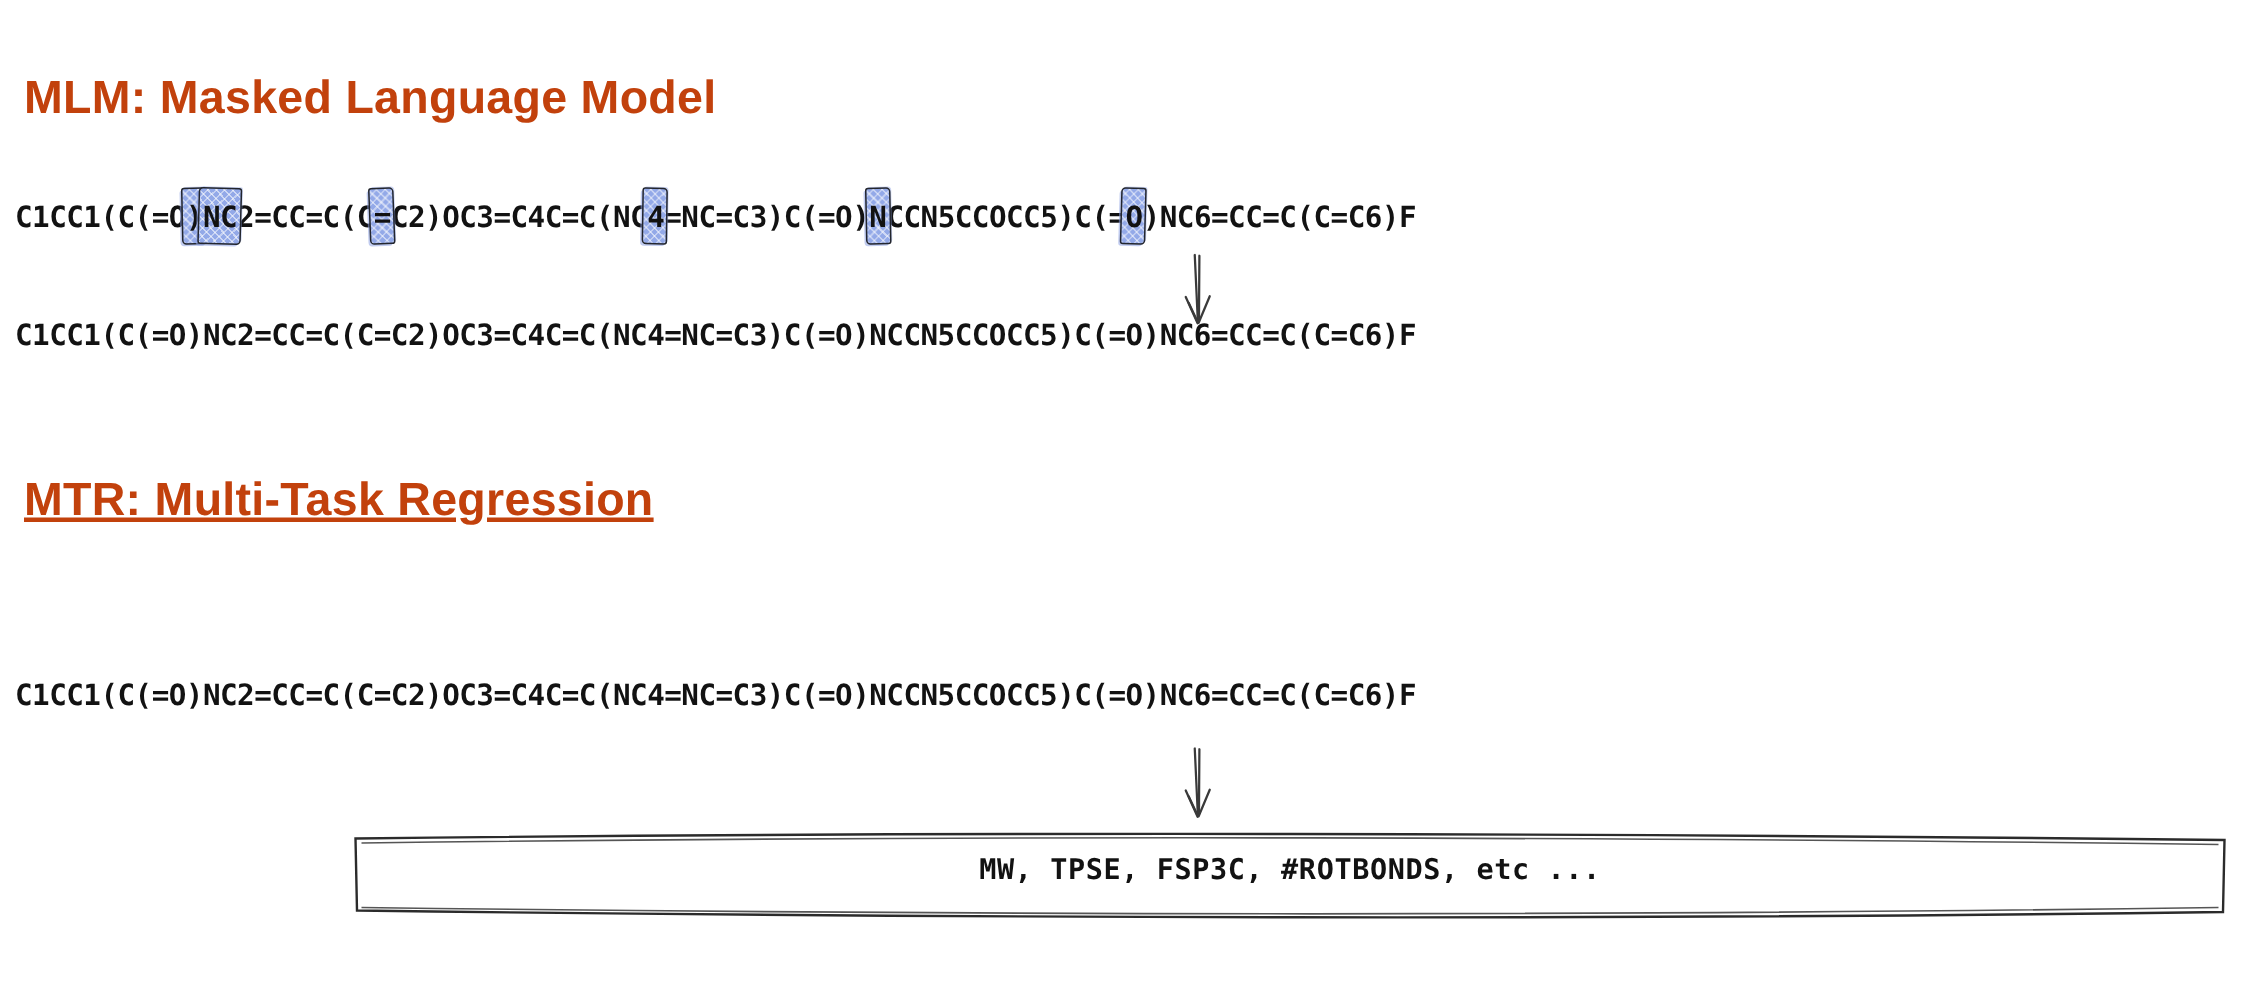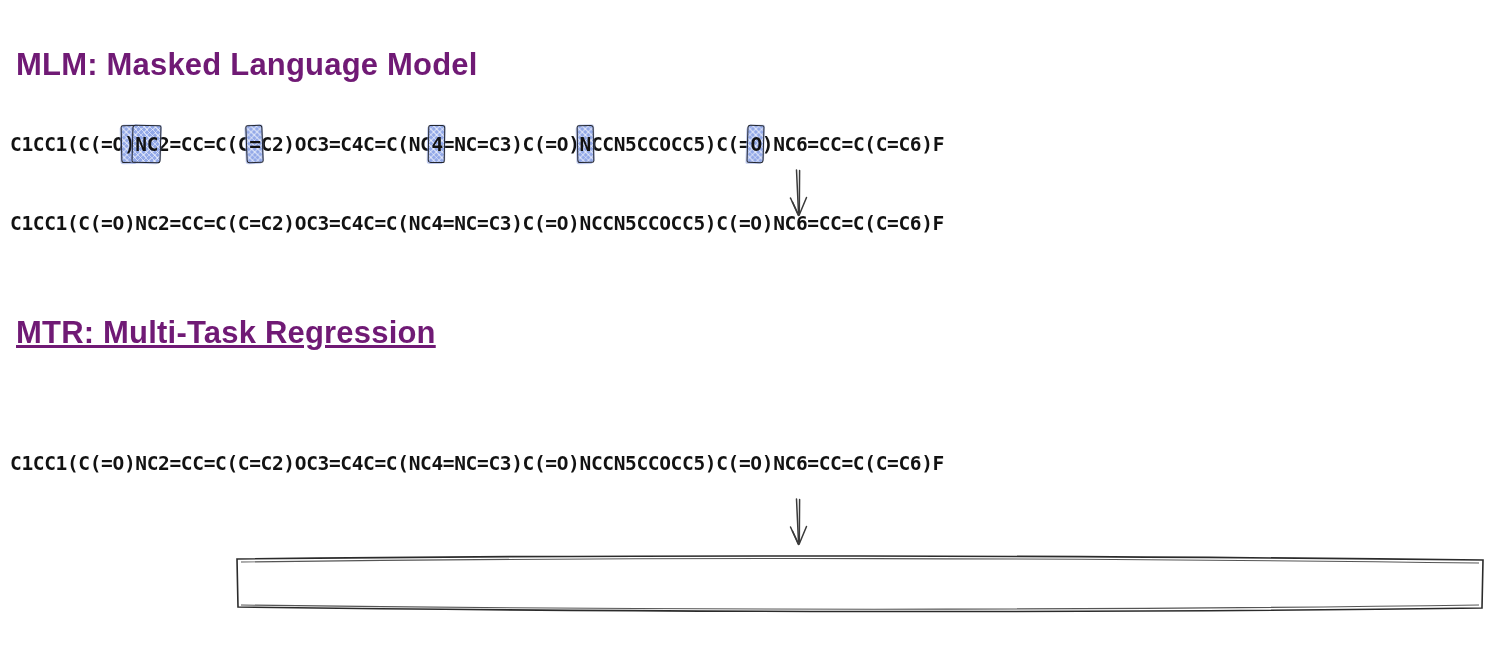--- a/index.html
+++ b/index.html
@@ -11,21 +11,21 @@
     width: 1500px;
     height: 664px;
     position: relative;
     font-family: "Liberation Sans", sans-serif;
     overflow: hidden;
   }
 
   .section-title {
     position: absolute;
     left: 16px;
-    color: #701a75;
+    color: #c2410c;
     font-family: "Liberation Sans", sans-serif;
     font-weight: bold;
     font-size: 31px;
     letter-spacing: 0.2px;
     white-space: nowrap;
   }
   #mlm-title { top: 21px; }
   #mtr-title { top: 289px; text-decoration: underline; }
 
   
@@ -150,13 +150,14 @@
 </svg>
 
 <div id="prop-box">
   <svg class="box-svg" viewBox="0 0 1252 62" preserveAspectRatio="none">
     <g fill="none" stroke="#2b2b2b" stroke-width="1.6">
       <path d="M3 6 Q 300 2.5 626 3 Q 950 3.5 1249 7 L1248 55 Q 950 59 626 58.5 Q 300 58 4 54 Z"></path>
       <path d="M7 9 Q 320 5 640 5.6 Q 960 6.2 1245 10" stroke-width="1.1" stroke="#555"></path>
       <path d="M7 52 Q 320 56 640 56.2 Q 960 56 1245 52" stroke-width="1.1" stroke="#555"></path>
     </g>
   </svg>
+  <div class="box-label">MW, TPSE, FSP3C, #ROTBONDS, etc ...</div>
 </div>
 
 </body></html>

